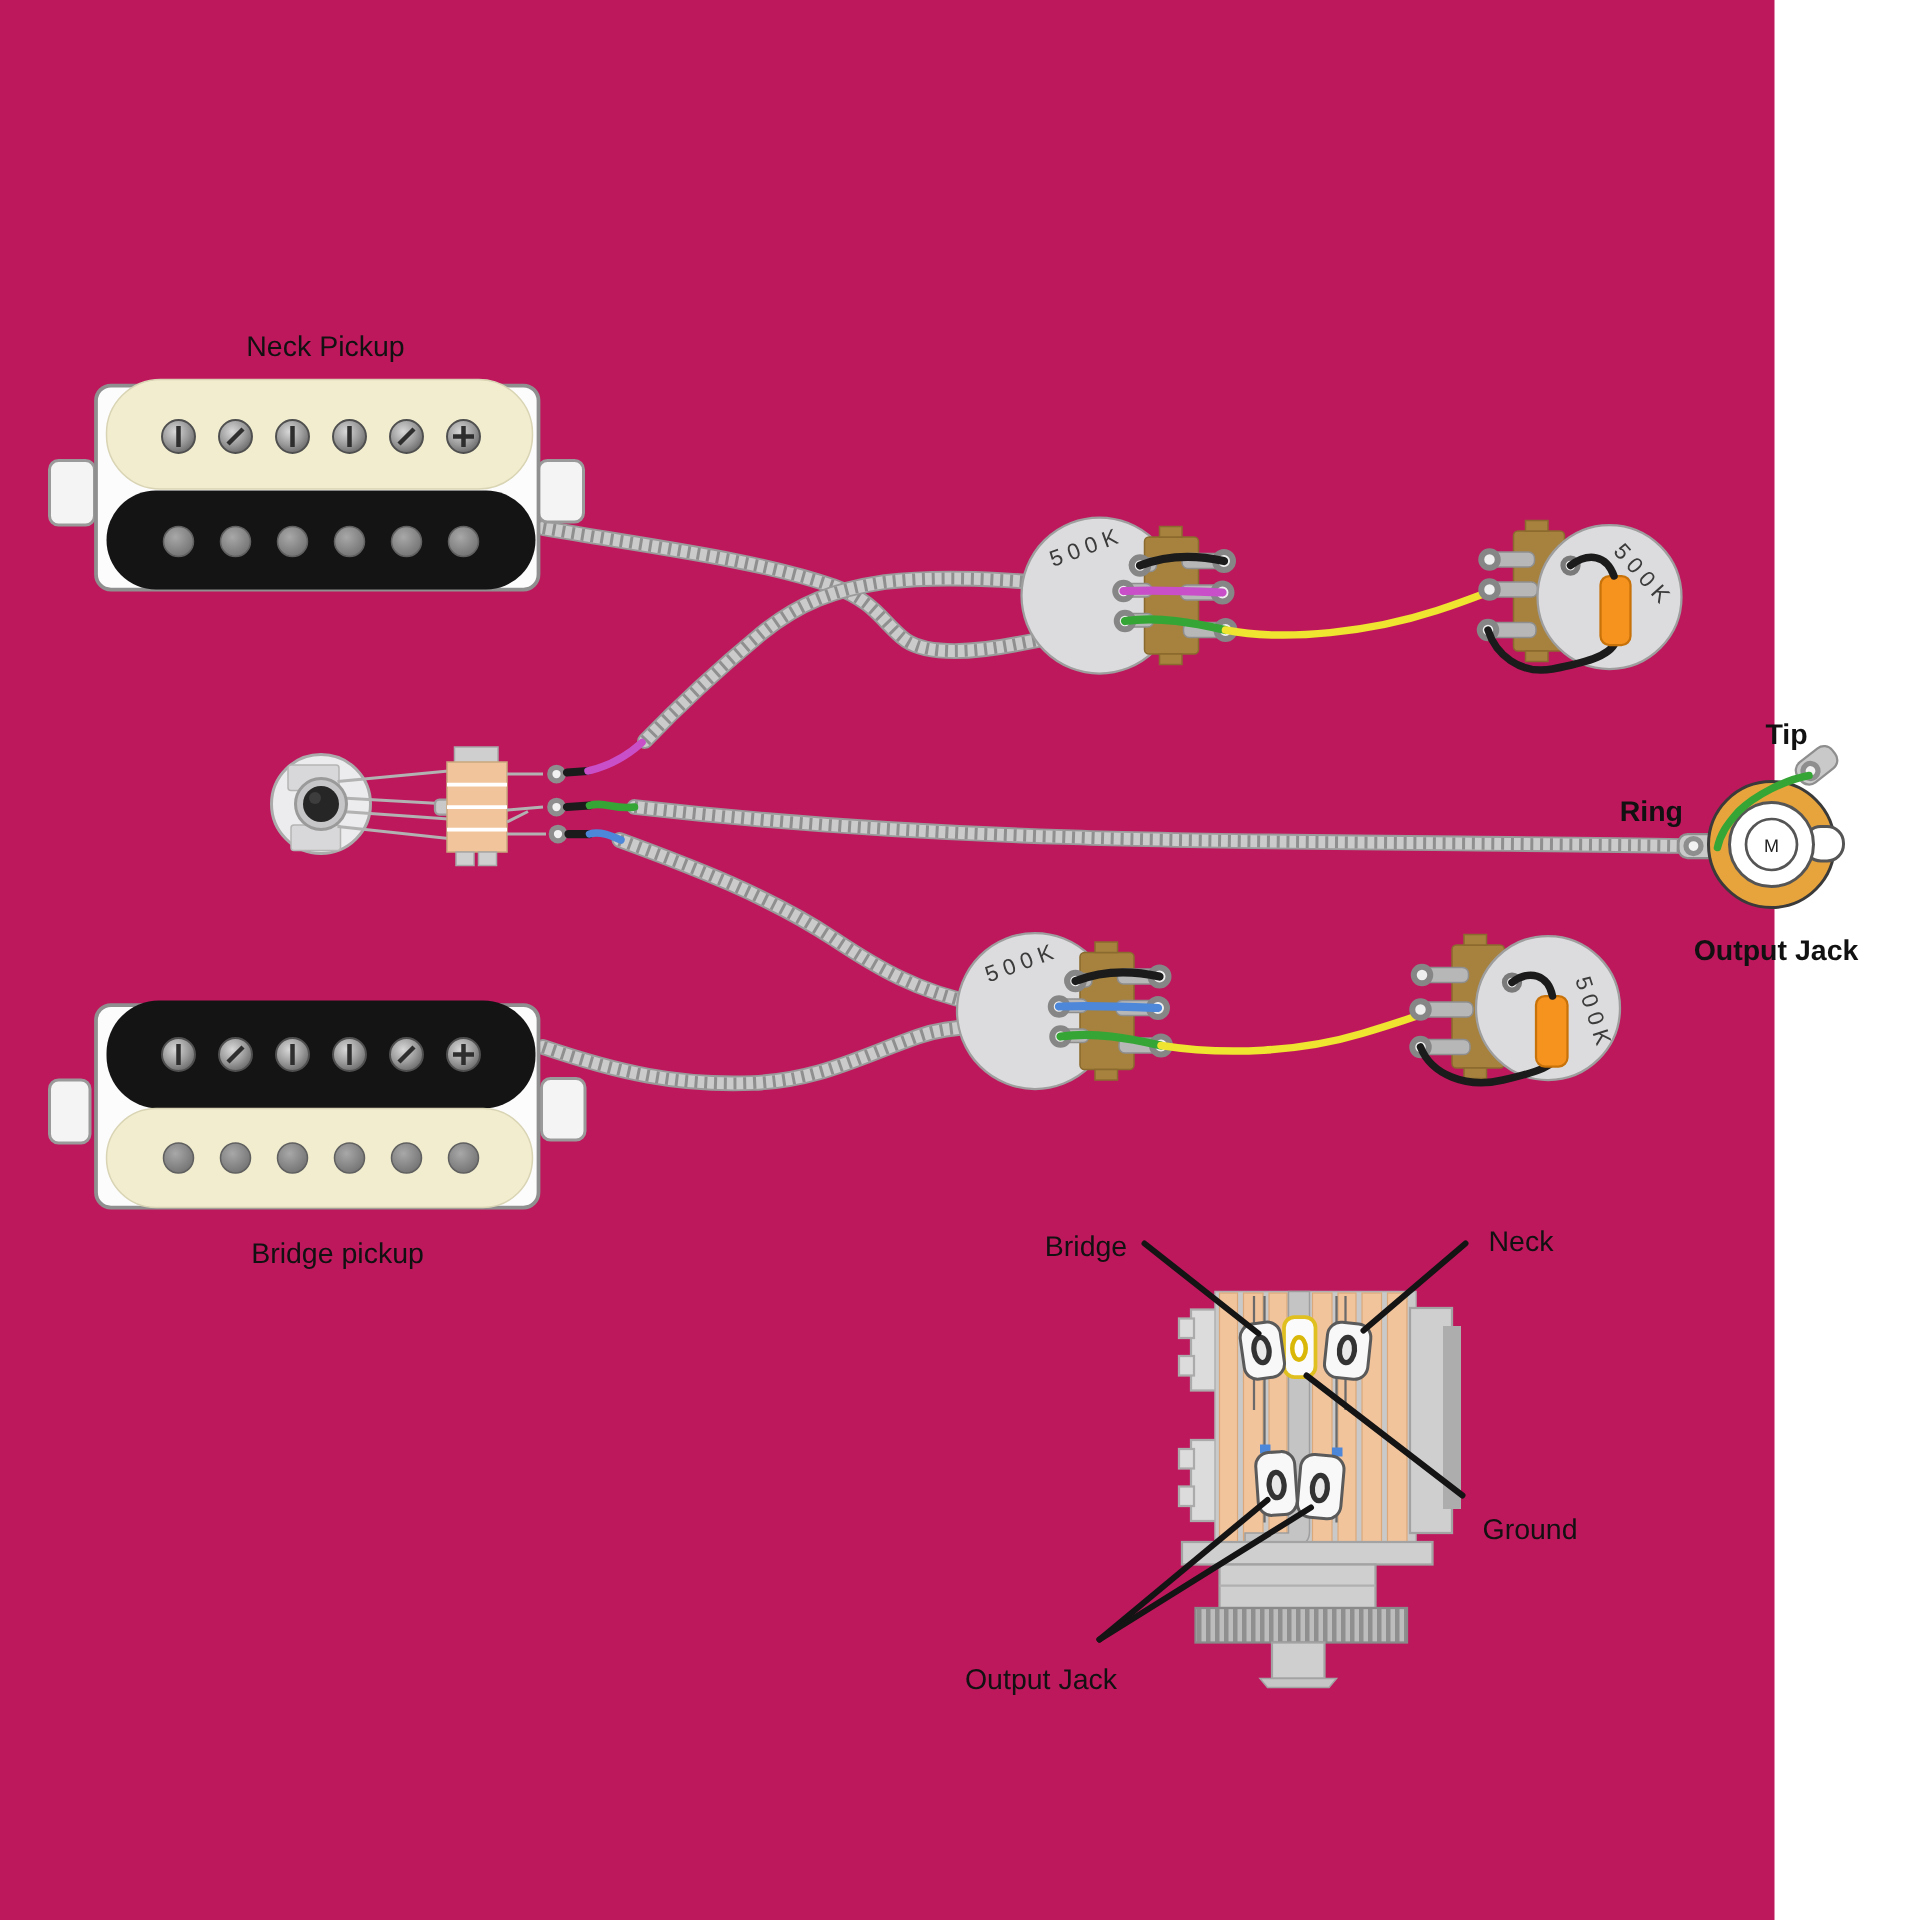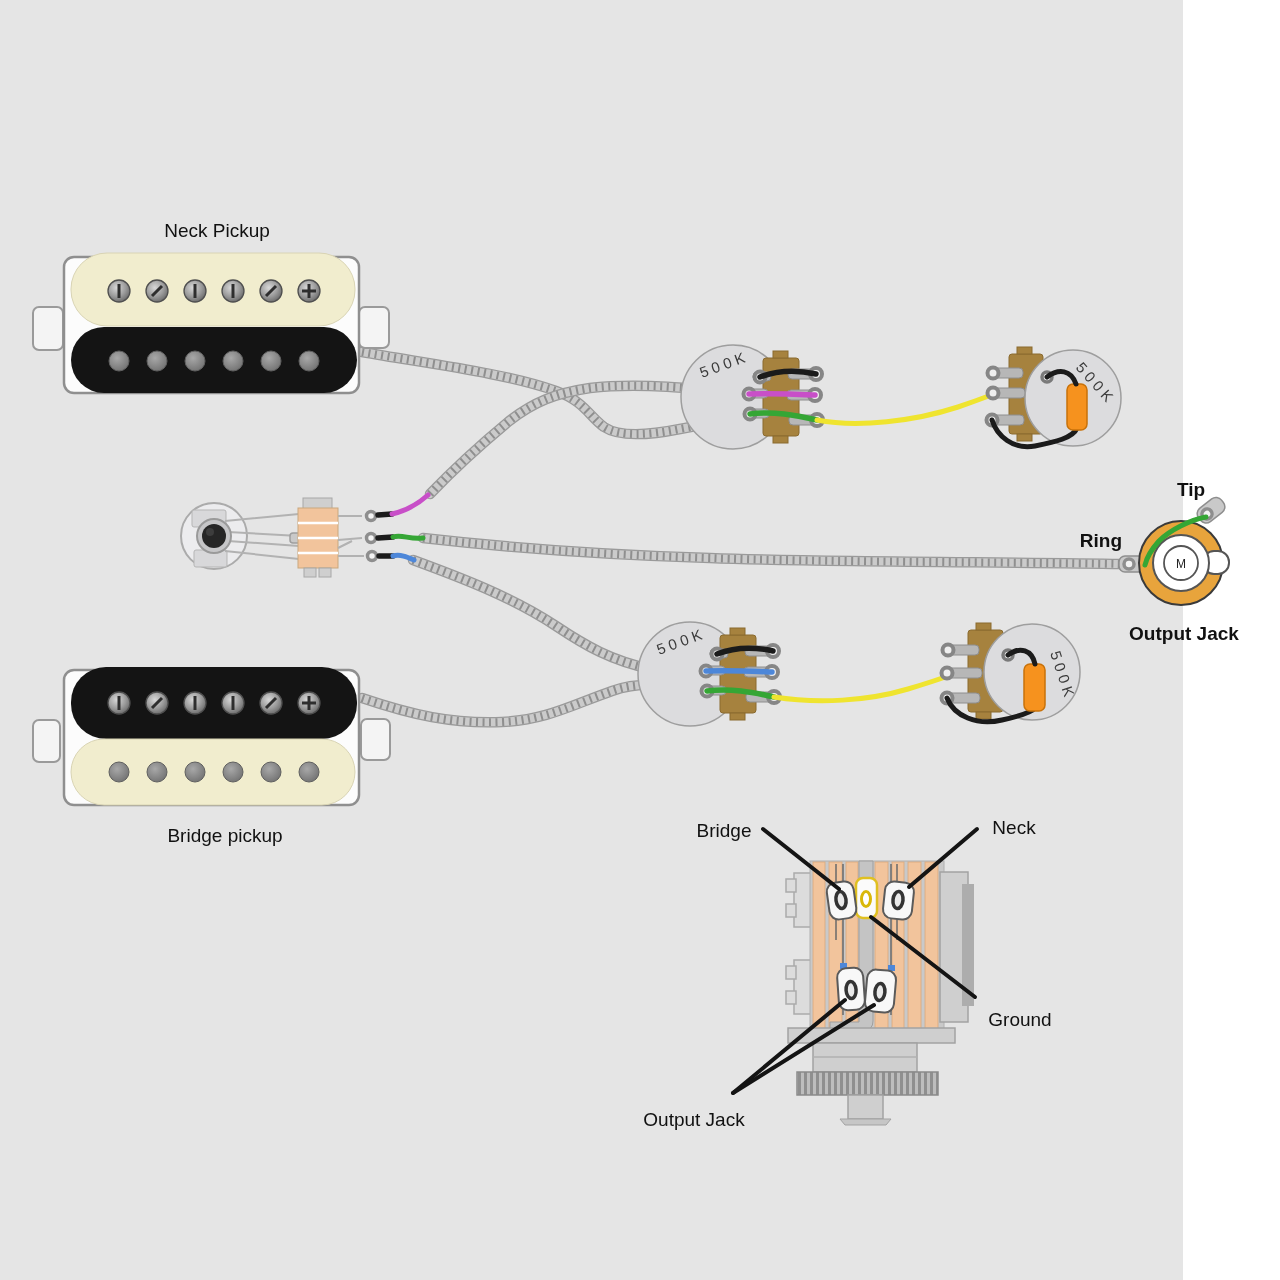--- a/index.html
+++ b/index.html
@@ -3,21 +3,21 @@
 <meta charset="utf-8">
 <style>
   :root{
     --c-braid:#9A9A9A; --c-purple:#C84FC8; --c-green:#35A635; --c-blue:#4D87D9;
     --c-yellow:#EFE42F; --c-black_wire:#1B1B1B; --c-cap_orange:#F6921E;
     --c-jack_orange:#E8A43C; --c-pot_silver:#DCDCDE; --c-terminal_brown:#A6823E;
     --c-pickup_cream:#F1EDCE; --c-pickup_black:#141414; --c-switch_tan:#F2C49C;
     --c-label:#111111;
   }
   html,body{margin:0;padding:0;background:#fff}
-  .stage{width:1183px;height:1280px;position:relative;background:#e5e5e5}
+  .stage{width:1183px;height:1280px;position:relative;background:#be185d}
   svg{display:block}
   text{font-family:"Liberation Sans","DejaVu Sans",sans-serif;fill:var(--c-label)}
   .lbl{font-size:19px}
   .lbl-b{font-size:19px;font-weight:700}
   .pot-label{font-size:15px;letter-spacing:4px;fill:#3b3b3b}
   .jack-m{font-size:12px;fill:#222}
   .braid-o{fill:none;stroke:var(--c-braid);stroke-width:10.5;stroke-linecap:round}
   .braid-m{fill:none;stroke:#CBCBCB;stroke-width:8;stroke-linecap:round}
   .braid-t{fill:none;stroke:#8F8F8F;stroke-width:8;stroke-dasharray:2 4.5}
   .wire{fill:none;stroke-linecap:round}

